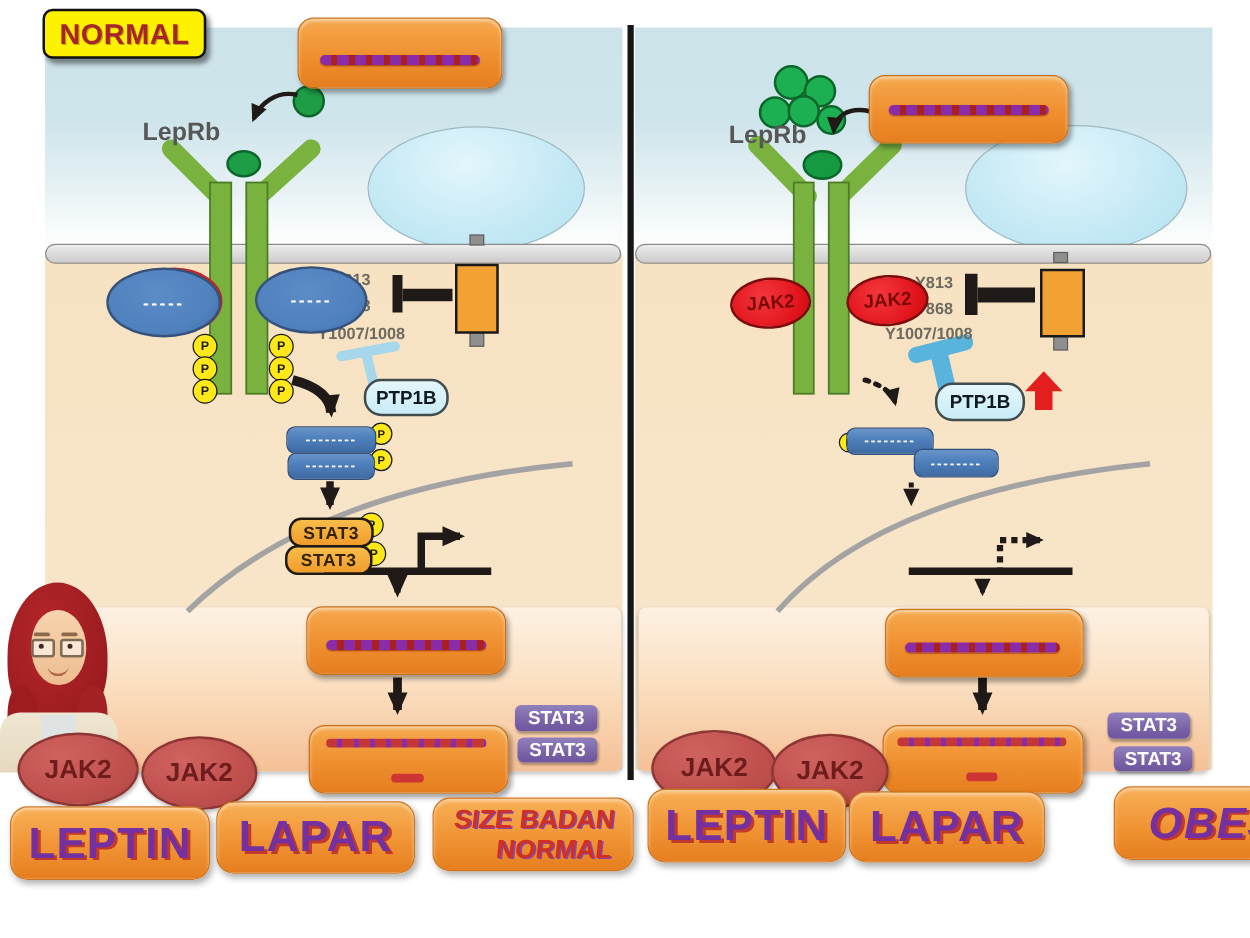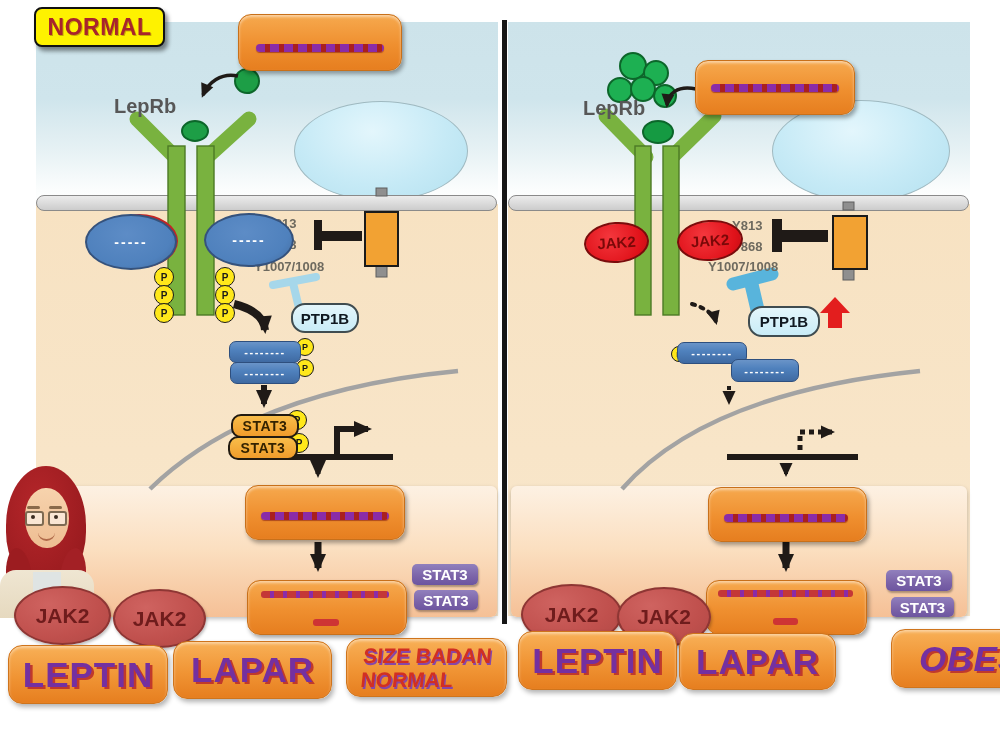--- a/index.html
+++ b/index.html
@@ -17,21 +17,21 @@
                border:1.5px solid #9fb9c0;}
   
   .title-box{background:#fef200;border:2.5px solid #111;border-radius:8px;
              box-shadow:3px 4px 4px rgba(0,0,0,.45);display:flex;align-items:center;justify-content:center;
              color:#a8242c;font-weight:bold;letter-spacing:.5px;text-shadow:1px 1px 0 rgba(70,0,0,.3);}
   .redact-orange{background:linear-gradient(180deg,#f6a94e 0%,#ef8f2f 55%,#e67e1f 100%);
                  border:1px solid #c8701a;border-radius:13px;
                  box-shadow:2px 3px 4px rgba(0,0,0,.35), inset 0 2px 3px rgba(255,255,255,.5);}
   .outcome-tile{background:linear-gradient(180deg,#f8b057 0%,#f09434 55%,#e67e1f 100%);
                 border:1px solid #cf741c;border-radius:14px;box-shadow:2px 3px 5px rgba(0,0,0,.3),inset 0 2px 3px rgba(255,255,255,.45);
-                display:flex;align-items:center;justify-content:center;text-align:left;}
+                display:flex;align-items:center;justify-content:center;text-align:right;}
   .outcome-text{font-weight:bold;font-size:35px;color:#7430a0;text-shadow:2.5px 2px 0 #c0392b;letter-spacing:1px;}
   .outcome-text-small{font-weight:bold;font-size:21px;color:#d12f23;line-height:1.12;
                       text-shadow:1.5px 1.5px 0 #8747a8;transform:skewX(-6deg);}
   .dashrow-purple{background:repeating-linear-gradient(90deg,#8a2ca8 0 9px,#aa1f1f 9px 14px);
                   height:8px;border-radius:4px;box-shadow:0 1px 1px rgba(120,20,20,.55);}
   .dashrow-crimson{background:repeating-linear-gradient(90deg,#c43737 0 9px,#8a2ca8 9px 13px);
                    height:7px;border-radius:3px;}
   .dash-small{background:#ce3434;border-radius:3px;}
   
   .blue-oval{border-radius:50%;background:radial-gradient(ellipse at 45% 35%,#5d8cc6,#4f81bd 65%,#41699c);

